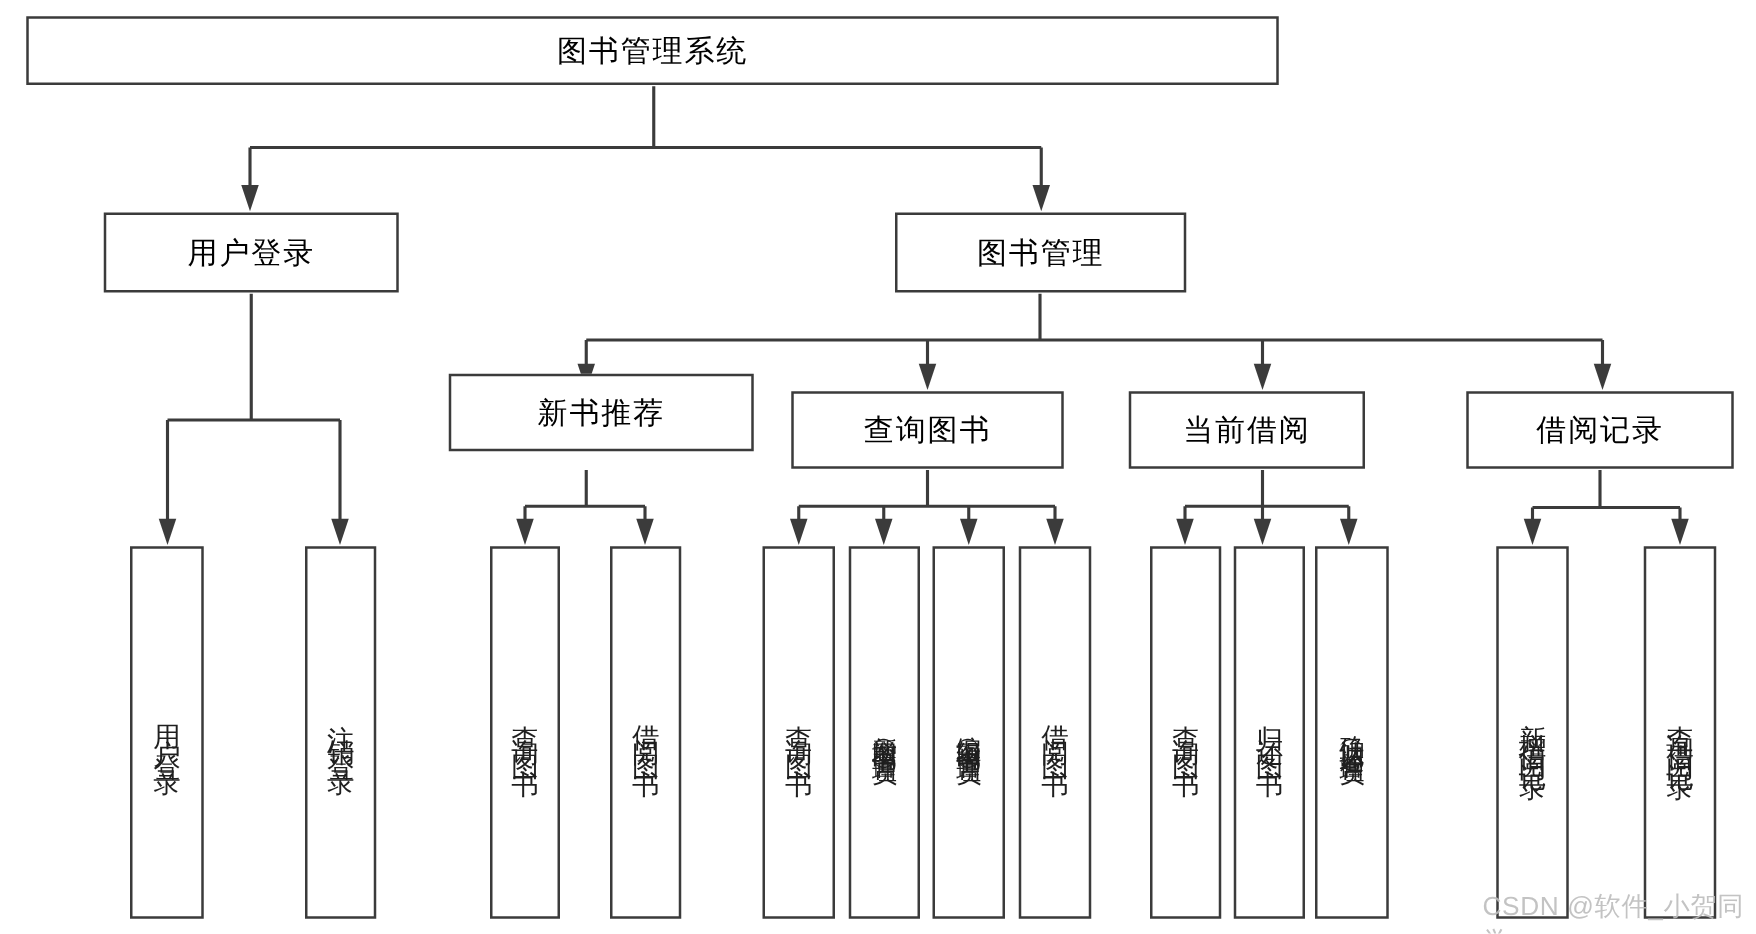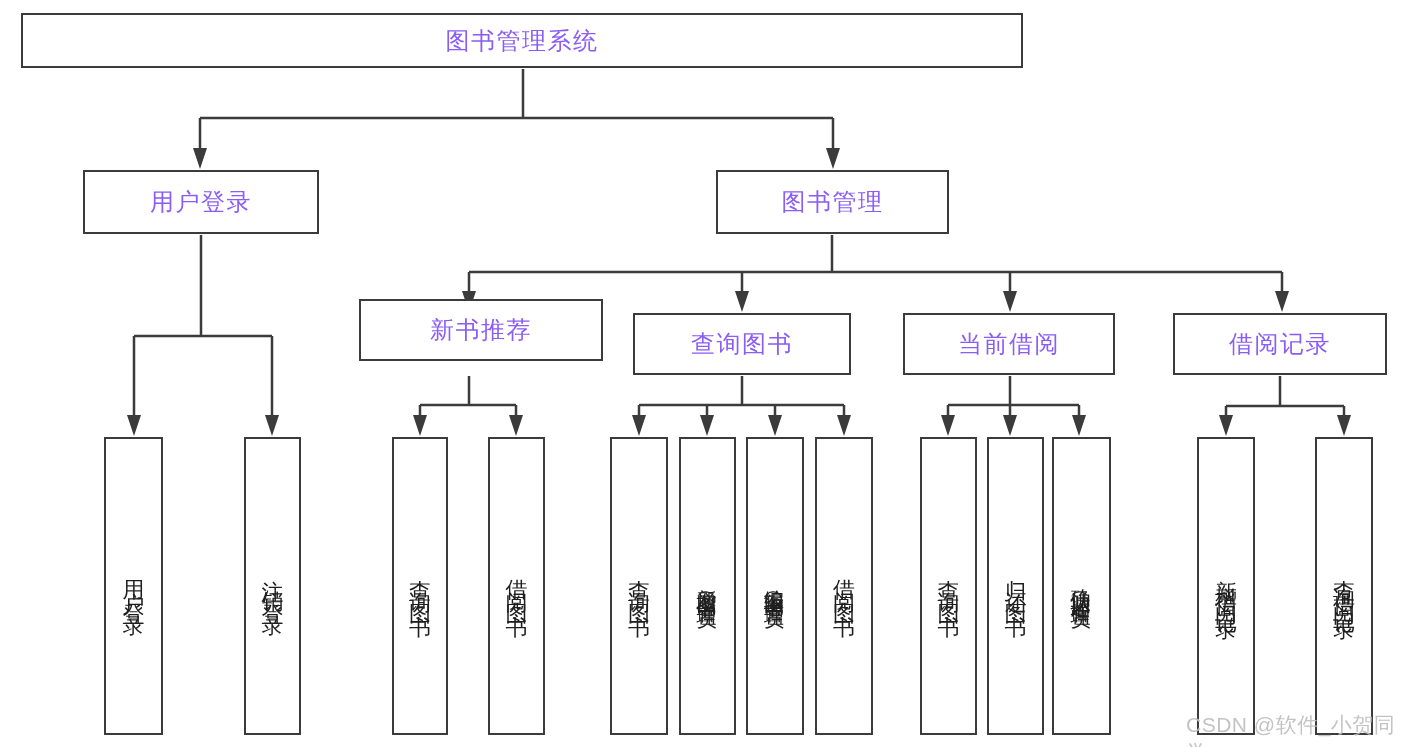--- a/index.html
+++ b/index.html
@@ -3,31 +3,31 @@
 <meta charset="utf-8">
 <style>
   html,body { margin:0; padding:0; background:#ffffff; }
   .stage {
     position:relative; width:1405px; height:747px; background:#ffffff;
     font-family:"Liberation Sans", sans-serif; overflow:hidden;
   }
   .edges { position:absolute; left:0; top:0; width:1405px; height:747px; }
   .box {
     position:absolute; box-sizing:border-box; background:#ffffff;
-    border:2px solid #3b3b3b; color:#8b5cf6;
+    border:2px solid #3b3b3b; color:#000000;
     display:flex; align-items:center; justify-content:center;
     white-space:nowrap; z-index:2;
   }
   .h  { font-size:24px; letter-spacing:1.5px; }
   .root   { left:21px;  top:13px;  width:1002px; height:55px; border-width:2px; }
   .l2-a   { left:83px;  top:170px; width:236px; height:64px; }
   .l2-b   { left:716px; top:170px; width:233px; height:64px; }
   .l3-a   { left:359px; top:299px; width:244px; height:62px;text-align:right; }
   .l3-b   { left:633px; top:313px; width:218px; height:62px; }
-  .l3-c   { left:903px; top:313px; width:212px; height:62px; }
+  .l3-c   { left:903px; top:313px; width:189px; height:62px; }
   .l3-d   { left:1173px;top:313px; width:214px; height:62px; }
   .leaf {
     top:437px; height:298px;
     writing-mode:vertical-rl; text-orientation:mixed;
     font-size:22px; letter-spacing:12px; color:#1f1f1f;
   }
   .leaf.long { font-size:20px; letter-spacing:3px; }
   .leaf.mid  { letter-spacing:8px; }
   .lf1  { left:104px;  width:59px; }
   .lf2  { left:244px;  width:57px; }

